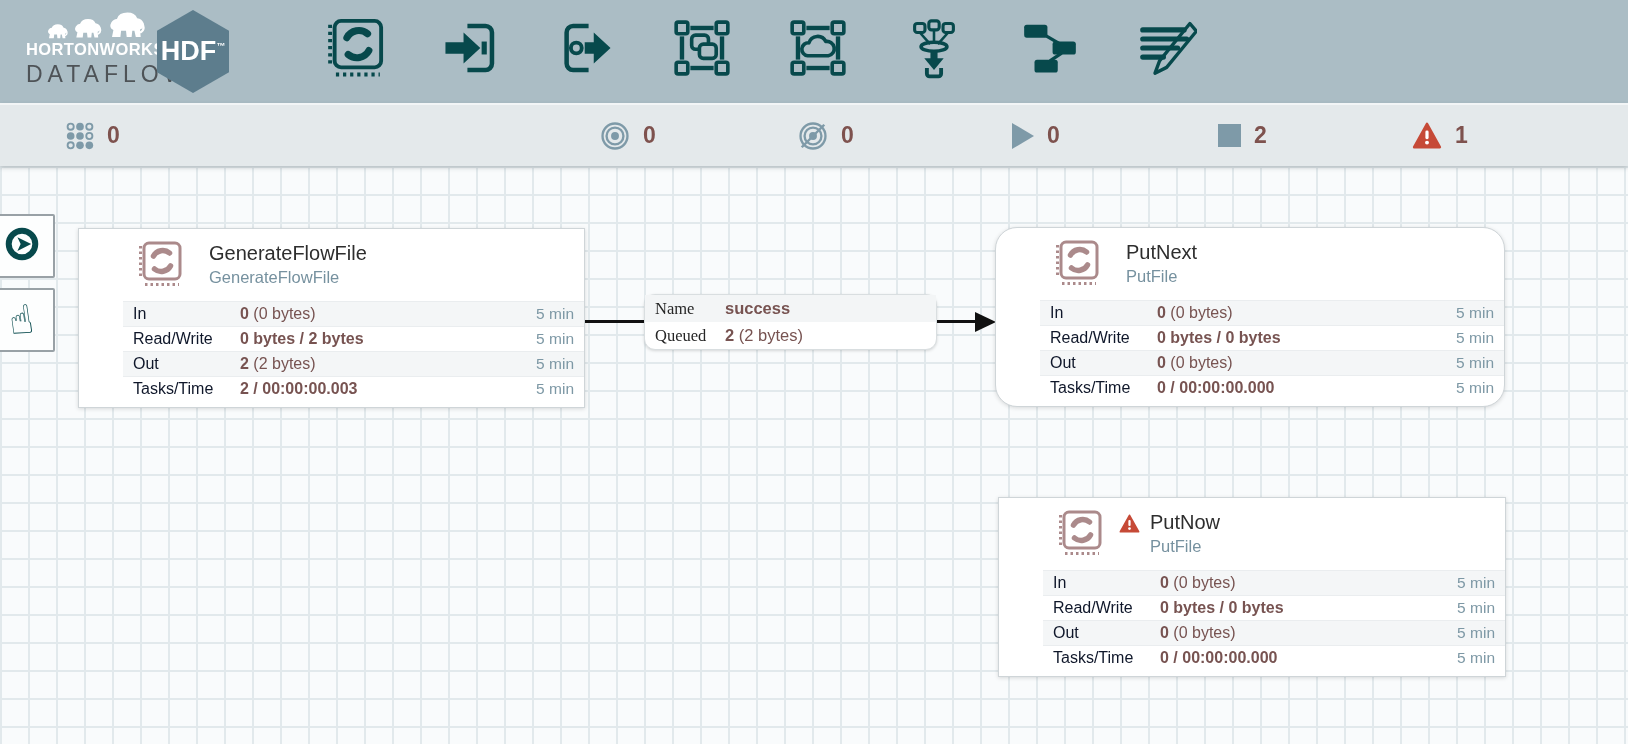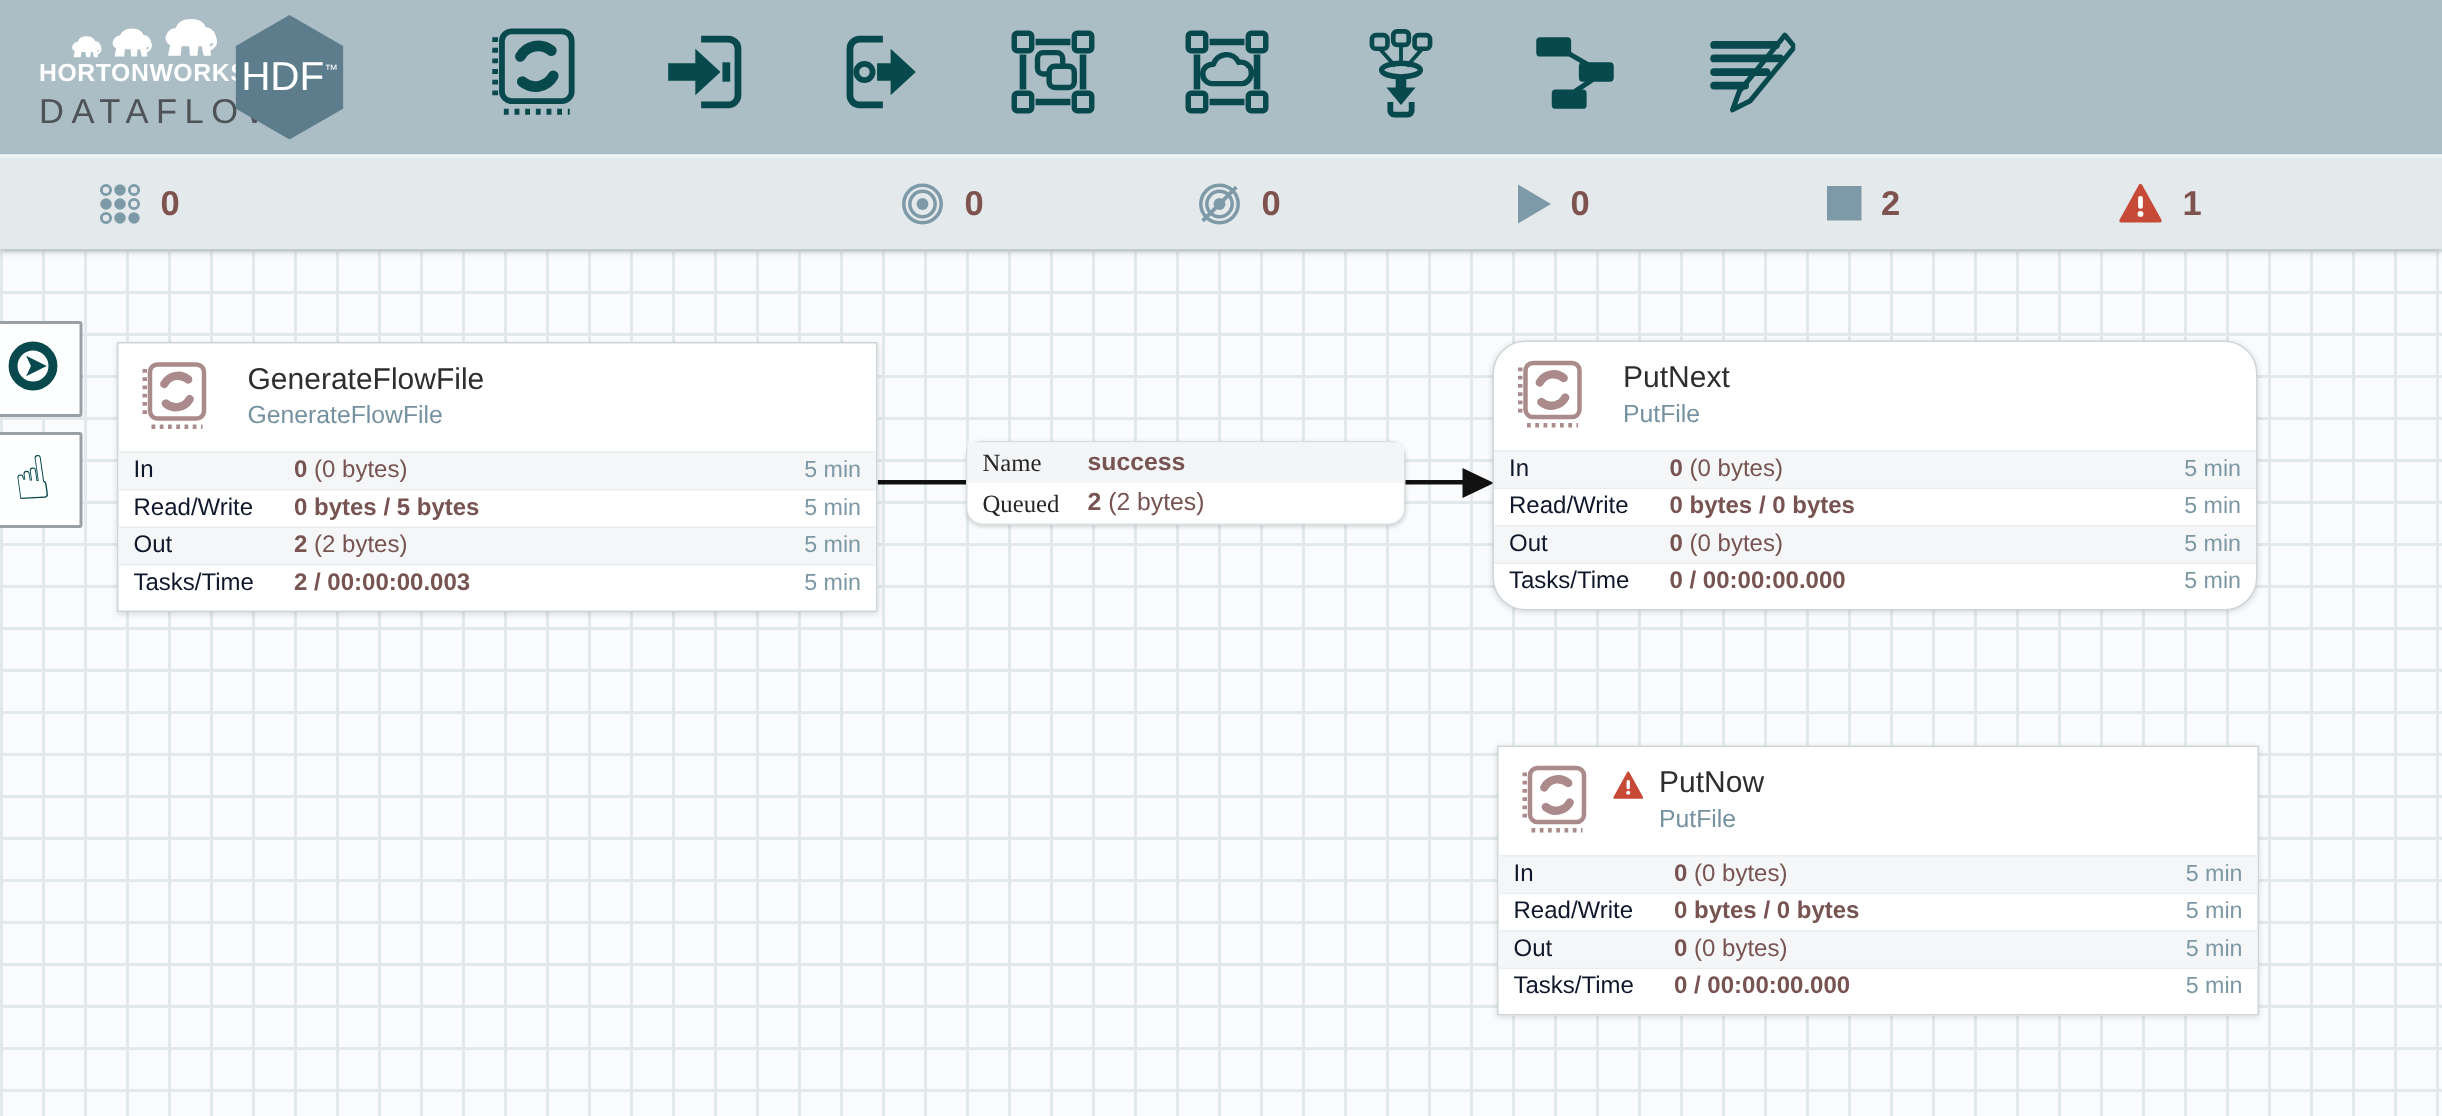--- a/index.html
+++ b/index.html
@@ -9,21 +9,21 @@
 
   
   .header { position:absolute; top:0; left:0; width:100%; height:103px; background:#ABBDC5; }
   .brand { position:absolute; left:26px; top:10px; width:140px; color:#fff; }
   .elephants { display:flex; align-items:flex-end; gap:2px; justify-content:center; height:30px; }
   .brand-name { font-size:16.5px; font-weight:bold; letter-spacing:0.4px; color:#fff; white-space:nowrap; }
   .brand-name sup { font-size:8px; }
   .brand-product { font-size:23px; letter-spacing:5px; color:#4E5357; margin-top:2px; white-space:nowrap; }
   .hdf-hex { position:absolute; left:157px; top:10px; width:72px; height:83px; background:#5D7D8D;
     clip-path:polygon(50% 0%, 100% 25%, 100% 75%, 50% 100%, 0% 75%, 0% 25%);
-    display:flex; align-items:center; justify-content:center; color:#fff; font-weight:normal; font-size:27px; }
+    display:flex; align-items:center; justify-content:center; color:#fff; font-weight:bold; font-size:27px; }
   .hdf-hex sup { font-size:9px; margin-top:-12px; }
   .toolbar { position:absolute; left:322px; top:13px; display:flex; gap:52px; color:#07494C; }
   .tool { width:64px; height:70px; display:flex; align-items:center; justify-content:center; cursor:grab; }
   .tool svg { width:62px; height:62px; }
 
   
   .statusbar { position:absolute; top:103px; left:0; width:100%; height:63px; background:#E4E9EB;
     border-top:2px solid #F2F5F6; box-shadow:0 2px 4px rgba(60,70,80,.25); z-index:5; }
   .stat-item { position:absolute; top:0; height:61px; display:flex; align-items:center; gap:13px; }
   .stat-item .s-icon { color:#7E9AA8; display:flex; align-items:center; }
@@ -50,21 +50,21 @@
 
   .conn-label { position:absolute; width:293px; background:#fff; border:1px solid #D9DEE0;
     box-shadow:0 1px 3px rgba(0,0,0,.15); z-index:3; font-size:16.5px; }
   .conn-row { height:27px; display:flex; align-items:center; padding:0 10px; gap:12px; }
   .conn-row.alt { background:#F3F5F6; }
   .conn-key { font-family:"Liberation Serif", serif; color:#262626; min-width:58px; }
   .conn-val { color:#775351; font-weight:bold; }
   .conn-rest { color:#775351; font-weight:normal; }
 
   .proc { position:absolute; background:#fff; border:1px solid #CFD5D8;
-    box-shadow:0 1px 4px rgba(0,0,0,.14); z-index:2; }
+    box-shadow:0 1px 4px rgba(0,0,0,.14); z-index:2;padding-left:44px; }
   .proc-header { height:72px; display:flex; padding:11px 12px 0 12px; }
   .proc-icon { width:48px; height:50px; color:#AB8A8B; flex:0 0 auto; }
   .proc-icon svg { width:48px; height:48px; }
   .state-wrap { margin:5px 10px 0 16px; }
   .state-square { width:17px; height:17px; background:#7E9AA8; }
   .titles { padding-top:2px; }
   .proc-title { font-size:20px; color:#2E2E2E; }
   .proc-type { font-size:16.5px; color:#76919F; margin-top:3px; }
   .stat-rows { font-size:16px; }
   .stat-row { height:25px; display:flex; align-items:center; padding:0 10px; border-top:1px solid #EAEDEF; }
@@ -340,21 +340,21 @@
         </span>
       </div>
       <div class="stat-rows">
         <div class="stat-row alt">
           <span class="row-label">In</span>
           <span class="row-value"><b>0</b><span> (0 bytes)</span></span>
           <span class="row-window">5 min</span>
         </div>
         <div class="stat-row">
           <span class="row-label">Read/Write</span>
-          <span class="row-value"><b>0 bytes / 5 bytes</b><span></span></span>
+          <span class="row-value"><b>0 bytes / 2 bytes</b><span></span></span>
           <span class="row-window">5 min</span>
         </div>
         <div class="stat-row alt">
           <span class="row-label">Out</span>
           <span class="row-value"><b>2</b><span> (2 bytes)</span></span>
           <span class="row-window">5 min</span>
         </div>
         <div class="stat-row">
           <span class="row-label">Tasks/Time</span>
           <span class="row-value"><b>2 / 00:00:00.003</b><span></span></span>

